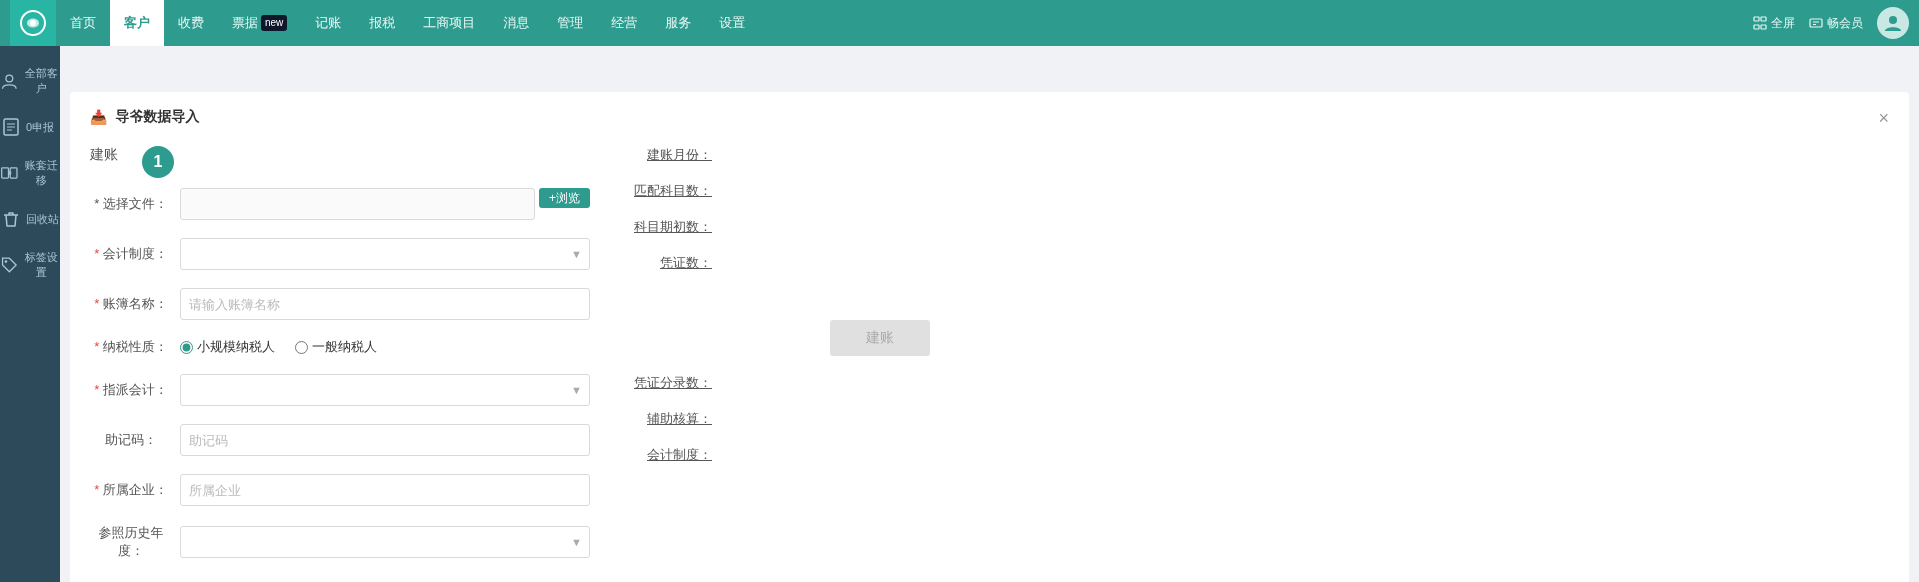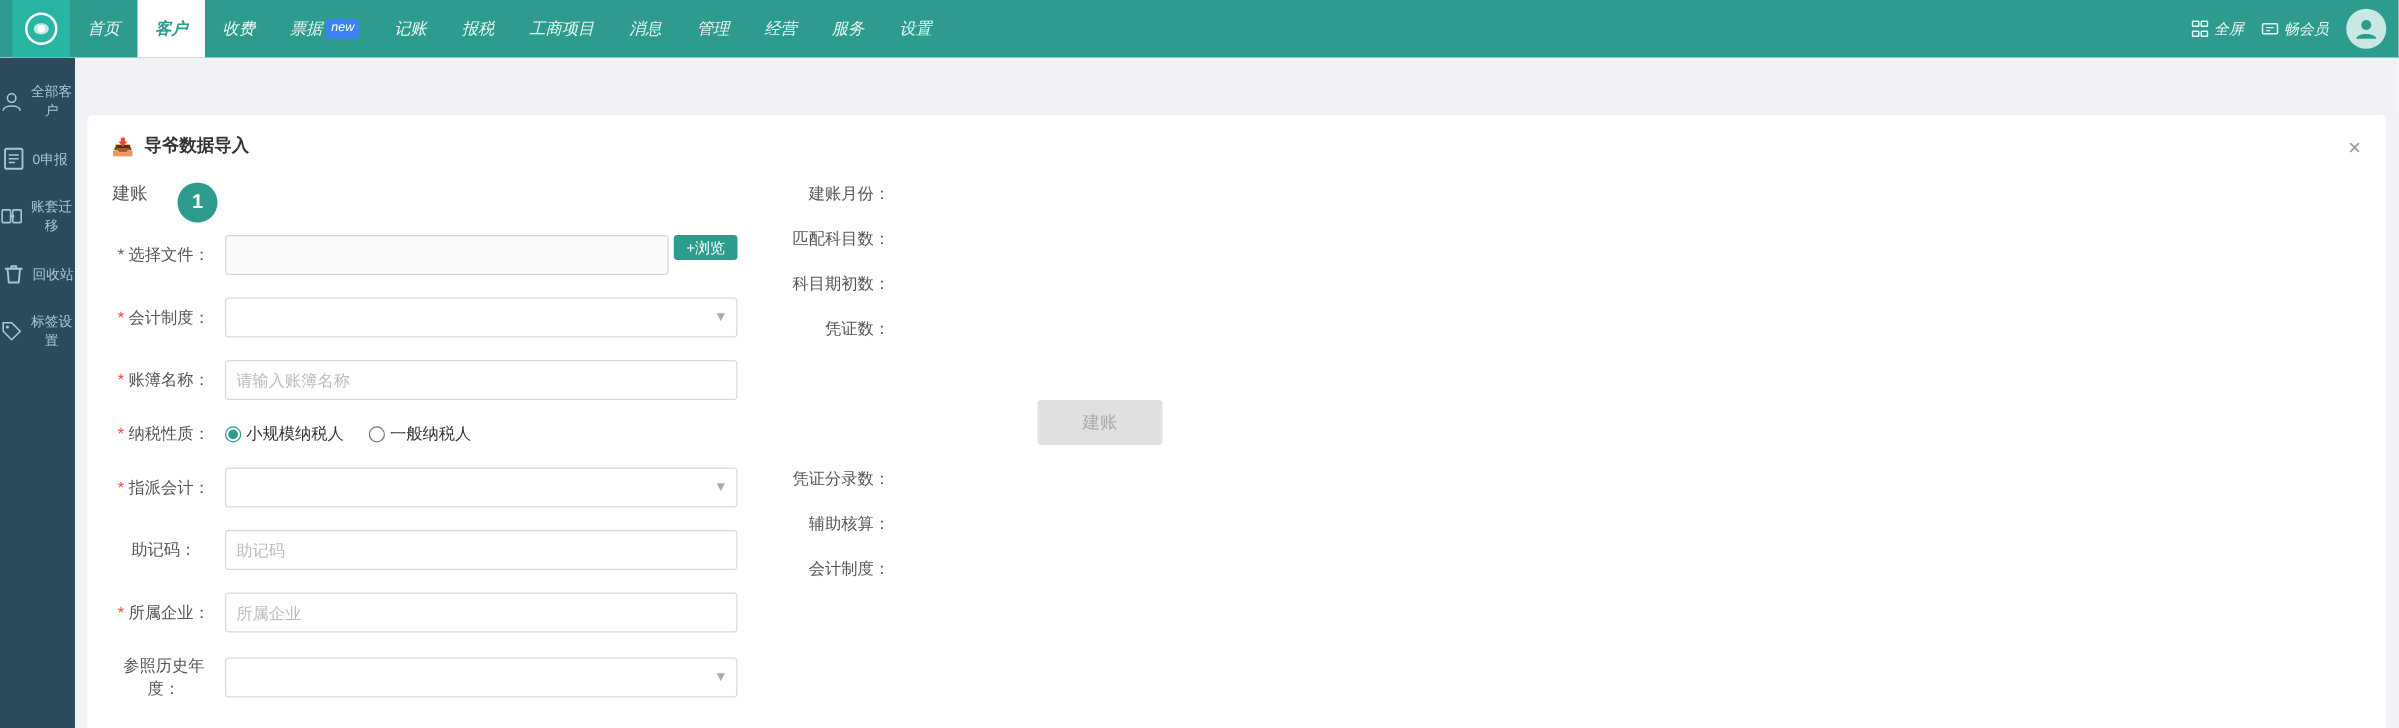--- a/index.html
+++ b/index.html
@@ -2,36 +2,36 @@
 <html><head>
   <meta charset="utf-8">
   <style>
     * { box-sizing: border-box; margin: 0; padding: 0; }
     body { font-family: "Microsoft YaHei", sans-serif; font-size: 13px; background: #f0f2f5; min-width: 1919px; }
 
     
     .topnav {
       display: flex; align-items: center;
       background: #2d9c8e; height: 46px;
-      padding: 0 10px; position: relative; font-style: italic;
+      padding: 0 10px; position: relative;
     }
     .topnav-logo {
       width: 46px; height: 46px; display: flex; align-items: center; justify-content: center;
       background: #28b5a3;
     }
     .topnav-logo svg { width: 28px; height: 28px; }
     .nav-items { display: flex; align-items: center; margin-left: 0; height: 100%; }
     .nav-item {
       padding: 0 14px; height: 100%; display: flex; align-items: center;
       color: #e8f8f6; cursor: pointer; font-size: 13px; position: relative;
       white-space: nowrap;
     }
     .nav-item.active { background: #fff; color: #2d9c8e; font-weight: bold; }
     .nav-badge {
-      background: #3b82f6; color: #fff; font-size: 10px;
+      background: #0f172a; color: #fff; font-size: 10px;
       padding: 1px 4px; border-radius: 3px; margin-left: 3px; line-height: 1.4;
     }
     .topnav-right {
       margin-left: auto; display: flex; align-items: center; gap: 14px;
     }
     .topnav-right-btn {
       color: #e8f8f6; cursor: pointer; font-size: 12px;
       display: flex; align-items: center; gap: 4px;
     }
     .avatar-circle {
@@ -137,21 +137,21 @@
     .radio-group { display: flex; gap: 20px; flex: 1; }
     .radio-label { display: flex; align-items: center; gap: 4px; cursor: pointer; color: #333; }
     .radio-label input[type=radio] { accent-color: #2d9c8e; }
 
     
     .right-row {
       display: flex; align-items: center; margin-bottom: 18px;
     }
     .right-label {
       width: 90px; text-align: right; color: #555; font-size: 13px;
-      padding-right: 8px; flex-shrink: 0;
+      padding-right: 8px; flex-shrink: 0; text-decoration: underline;
     }
     .right-value {
       flex: 1; font-size: 13px; color: #333;
     }
     .build-btn {
       background: #e0e0e0; color: #aaa; border: none; border-radius: 3px;
       width: 100px; height: 36px; font-size: 14px; cursor: not-allowed;
       margin-top: 30px;
     }
   </style>

